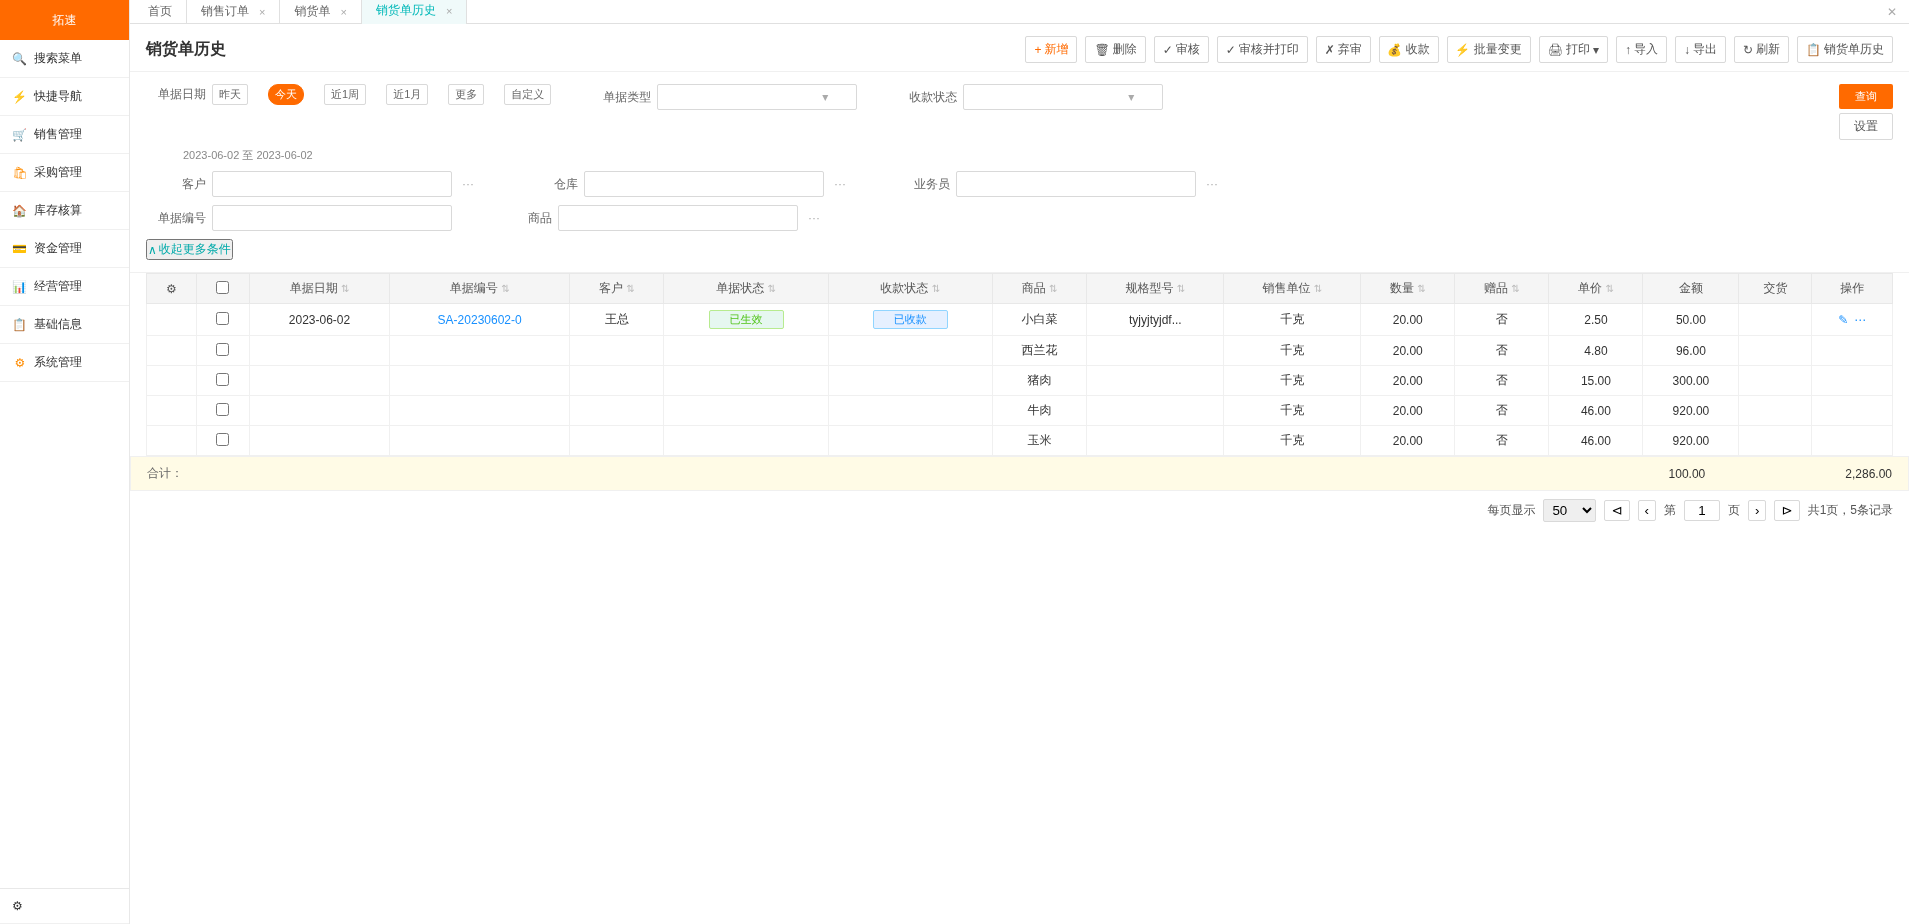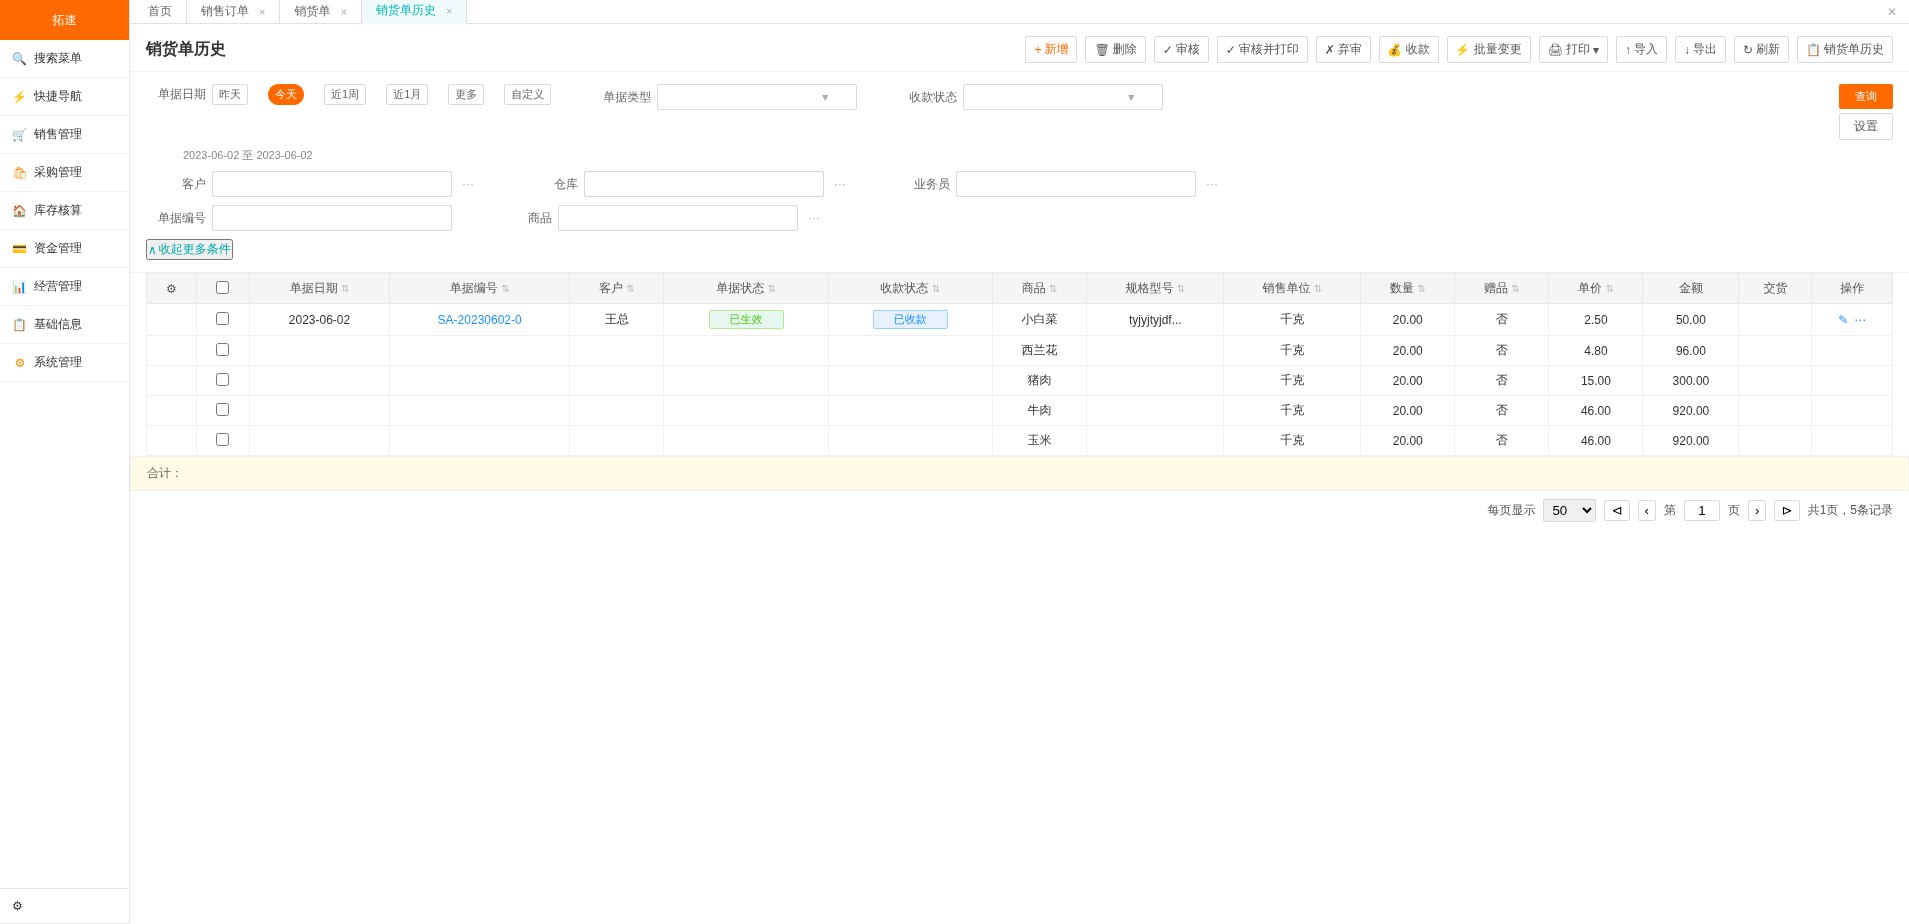--- a/index.html
+++ b/index.html
@@ -412,20 +412,24 @@
     <td>
       
     </td>
   </tr>
             </tbody>
         </table>
       </div>
 
       <div class="table-footer">
         <span class="footer-label">合计：</span>
+        <div class="footer-values">
+          <span class="footer-val" style="margin-left:600px;">100.00</span>
+          <span class="footer-val" style="margin-left:100px;">2,286.00</span>
+        </div>
       </div>
 
       <div class="pagination">
         <span>每页显示</span>
         <select class="page-select">
           <option>50</option>
           <option>100</option>
           <option>200</option>
         </select>
         <button class="page-btn">⊲</button>

